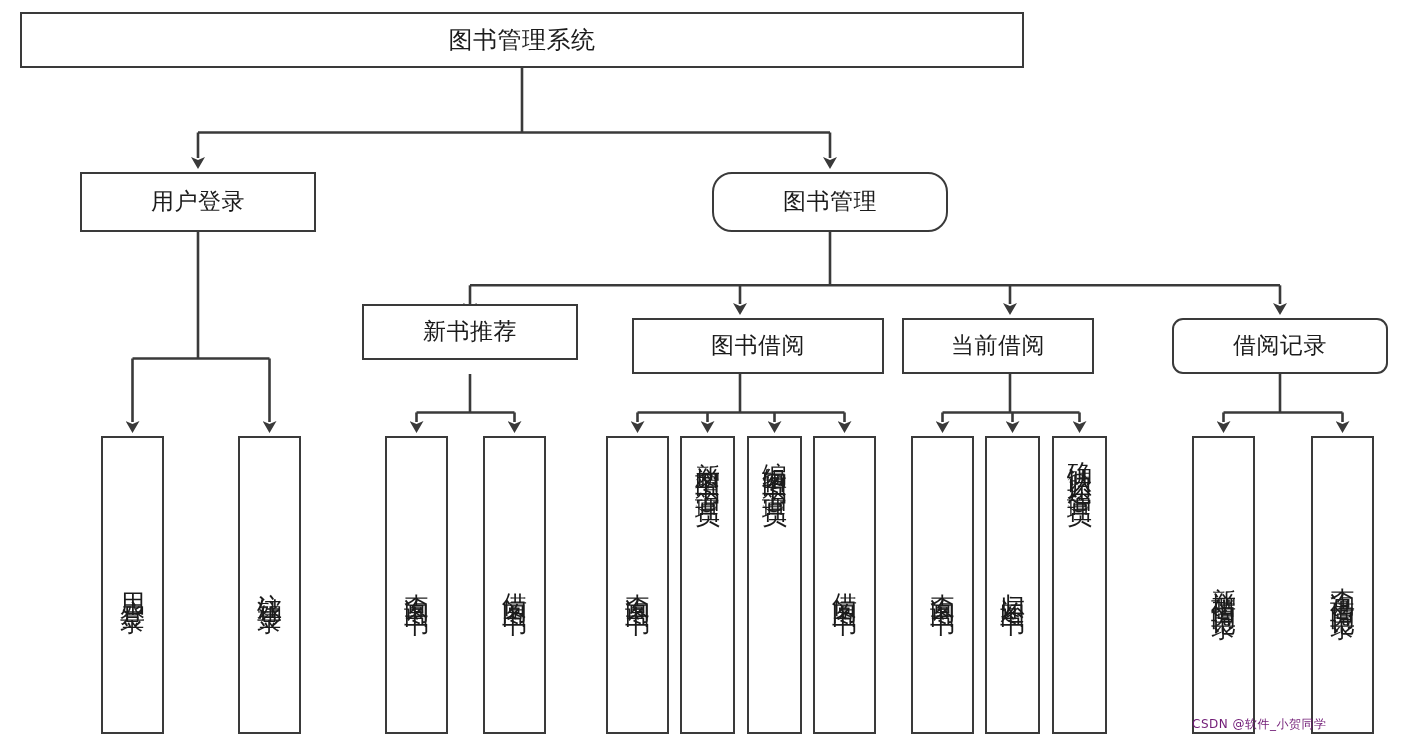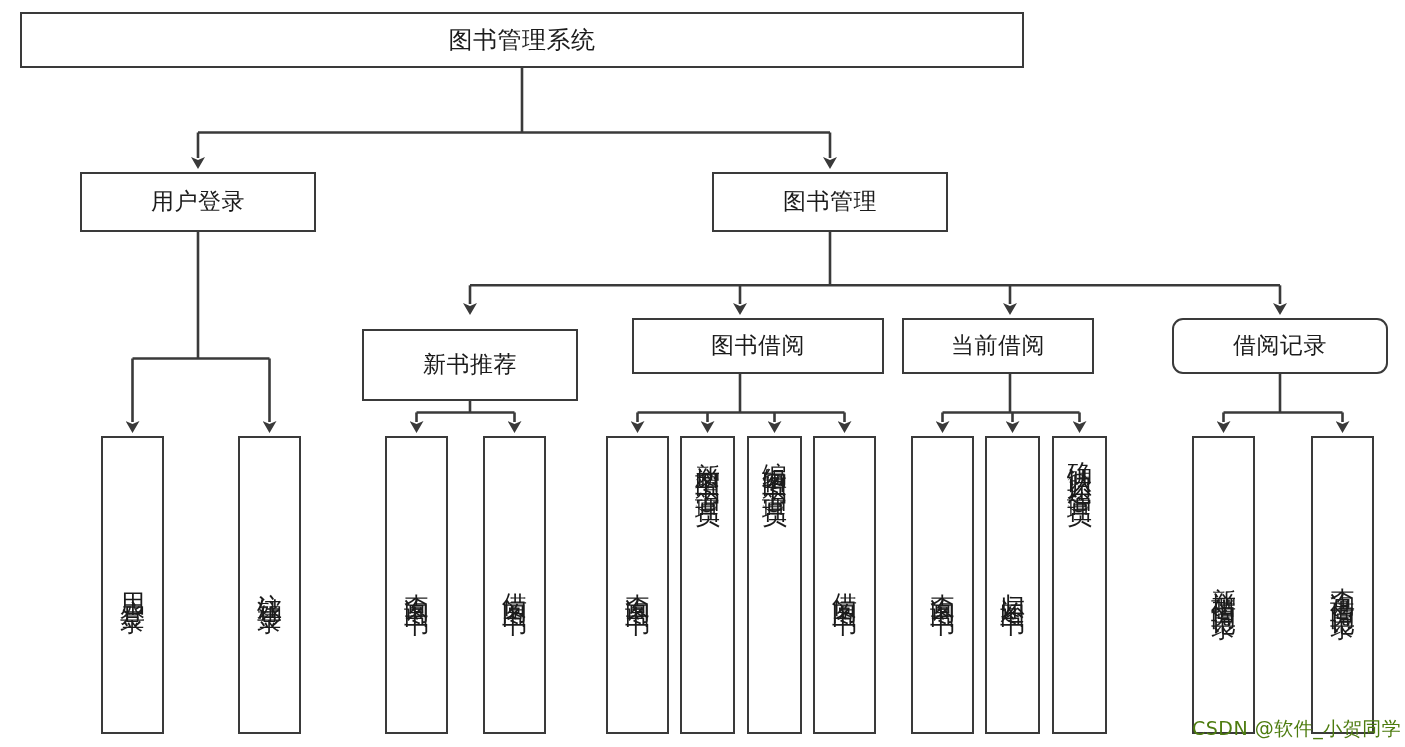--- a/index.html
+++ b/index.html
@@ -66,22 +66,22 @@
     letter-spacing: 6px;
     white-space: nowrap;
   }
   
   .node.vert.centered {
     align-items: center;
     padding-top: 0;
   }
   .watermark {
     position: absolute;
-    font-size: 19px;
-    color: #4d7c0f;
+    font-size: 12px;
+    color: #701a75;
     white-space: nowrap;
     z-index: 3;
     letter-spacing: 0.5px;
   }
 </style>
 </head>
 <body>
 
 <div id="canvas">
 
@@ -128,25 +128,25 @@
       </g>
   </svg>
 
   <div class="node root horiz" style="left: 20px; top: 12px; width: 1004px; height: 56px;">
     <span class="label">图书管理系统</span>
   </div>
 
   <div class="node horiz" style="left: 80px; top: 172px; width: 236px; height: 60px;">
     <span class="label">用户登录</span>
   </div>
-  <div class="node horiz" style="left: 712px; top: 172px; width: 236px; height: 60px;">
+  <div class="node horiz" style="left: 712px; top: 172px; width: 236px; height: 60px; border-radius: 20px;">
     <span class="label">图书管理</span>
   </div>
 
-  <div class="node horiz" style="left: 362px; top: 329px; width: 216px; height: 72px; align-items: center;">
+  <div class="node horiz" style="left: 362px; top: 304px; width: 216px; height: 56px; align-items: center;">
     <span class="label">新书推荐</span>
   </div>
   <div class="node horiz" style="left: 632px; top: 318px; width: 252px; height: 56px;">
     <span class="label">图书借阅</span>
   </div>
   <div class="node horiz" style="left: 902px; top: 318px; width: 192px; height: 56px;">
     <span class="label">当前借阅</span>
   </div>
   <div class="node horiz" style="left: 1172px; top: 318px; width: 216px; height: 56px; border-radius: 11px;">
     <span class="label">借阅记录</span>

